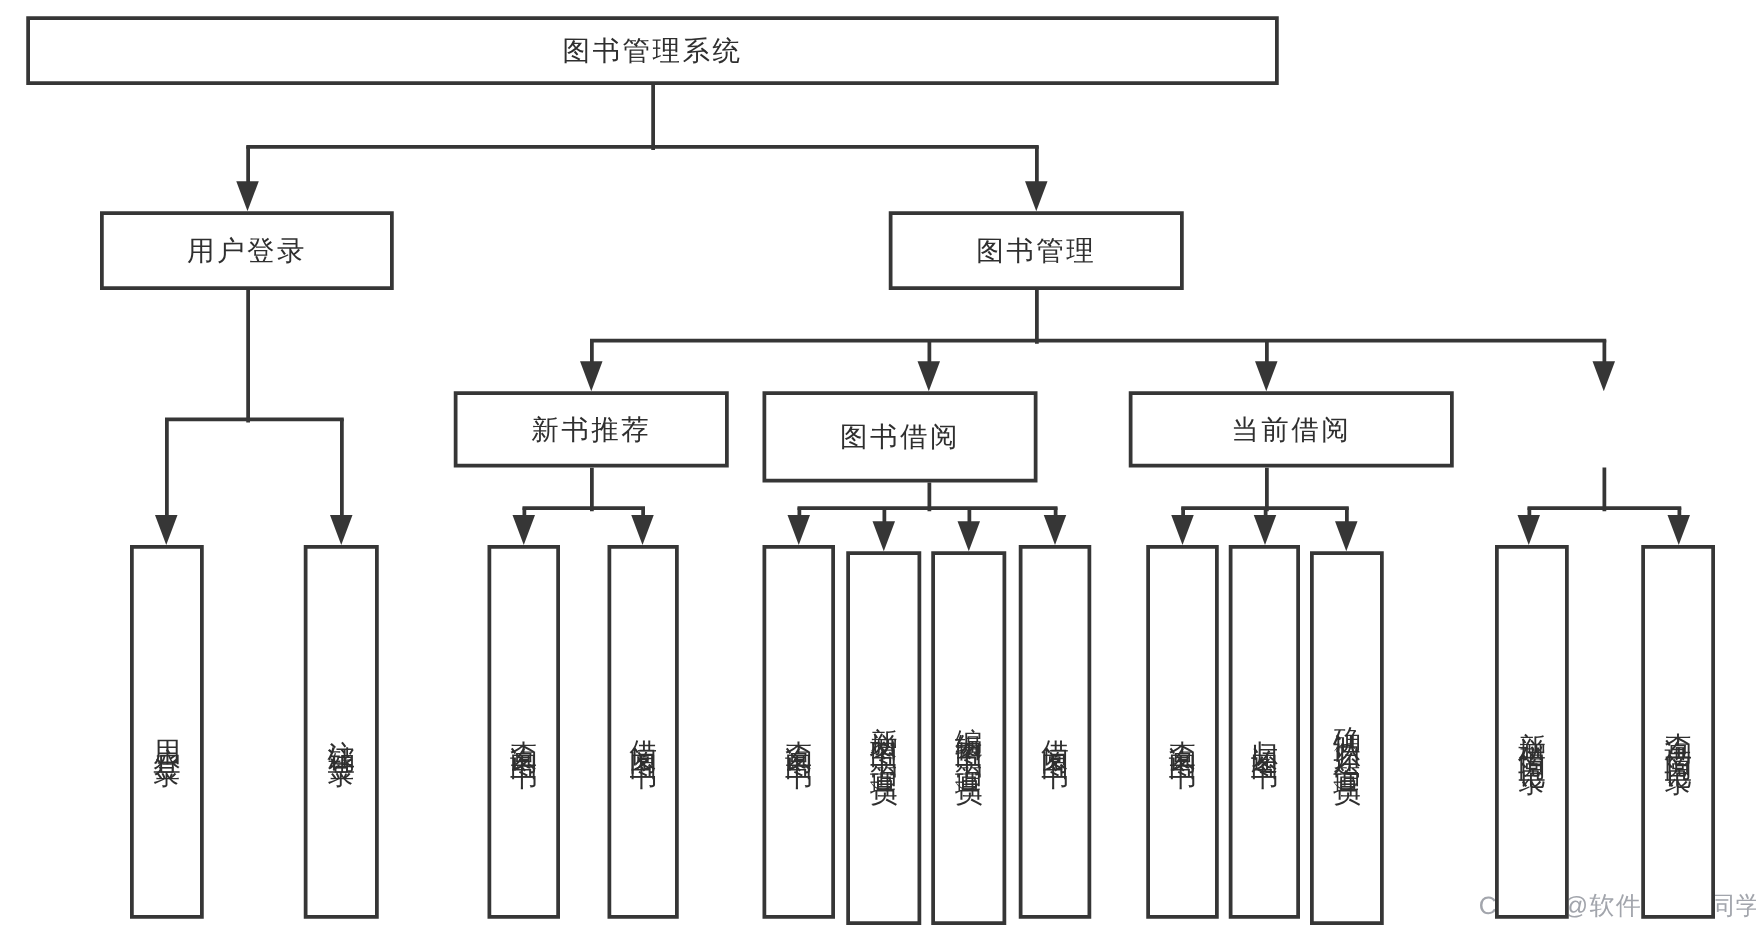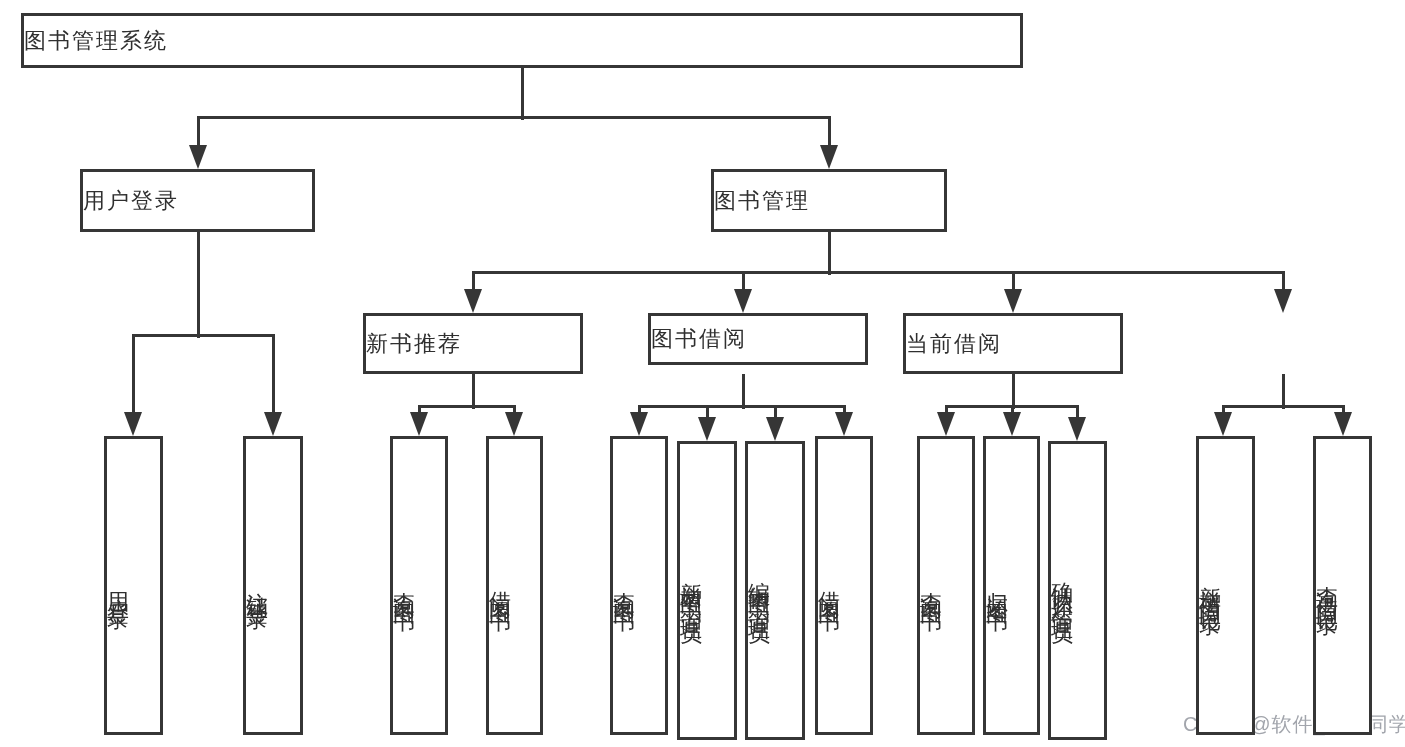--- a/index.html
+++ b/index.html
@@ -2,21 +2,21 @@
 <html><head>
 <meta charset="utf-8">
 <style>
   html,body{margin:0;padding:0;background:#ffffff;}
   #canvas{
     position:relative;width:1405px;height:747px;background:#ffffff;
     font-family:"Liberation Sans","DejaVu Sans",sans-serif;overflow:hidden;
   }
   .node{
     position:absolute;background:#ffffff;border:3px solid #363636;
-    box-sizing:border-box;display:flex;align-items:center;justify-content:flex-start;
+    box-sizing:border-box;display:flex;align-items:center;justify-content:center;
     color:#2f2f2f;
   }
   .node .lbl{font-size:22px;letter-spacing:2px;white-space:nowrap;}
   .node.v .lbl{
     writing-mode:vertical-rl;text-orientation:mixed;
     letter-spacing:6px;white-space:normal;line-height:1;
   }
   .line{position:absolute;background:#363636;}
   .arrow{
     position:absolute;width:0;height:0;
@@ -90,24 +90,24 @@
     </div>
     <div class="node h" style="left: 80px; top: 169px; width: 235px; height: 63px;">
       <span class="lbl">用户登录</span>
     </div>
     <div class="node h" style="left: 711px; top: 169px; width: 236px; height: 63px;">
       <span class="lbl">图书管理</span>
     </div>
     <div class="node h" style="left: 363px; top: 313px; width: 220px; height: 61px;">
       <span class="lbl">新书推荐</span>
     </div>
-    <div class="node h" style="left: 648px; top: 313px; width: 220px; height: 52px;">
+    <div class="node h" style="left: 610px; top: 313px; width: 220px; height: 73px;">
       <span class="lbl">图书借阅</span>
     </div>
-    <div class="node h" style="left: 903px; top: 313px; width: 220px; height: 61px;">
+    <div class="node h" style="left: 903px; top: 313px; width: 260px; height: 61px;">
       <span class="lbl">当前借阅</span>
     </div>
     <div class="node v" style="left: 104px; top: 436px; width: 59px; height: 299px;">
       <span class="lbl">用户登录</span>
     </div>
     <div class="node v" style="left: 243px; top: 436px; width: 60px; height: 299px;">
       <span class="lbl">注销登录</span>
     </div>
     <div class="node v" style="left: 390px; top: 436px; width: 58px; height: 299px;">
       <span class="lbl">查询图书</span>

